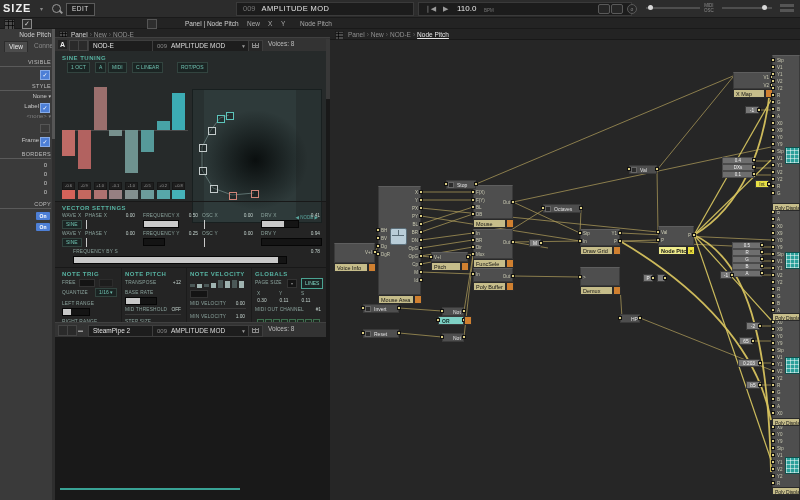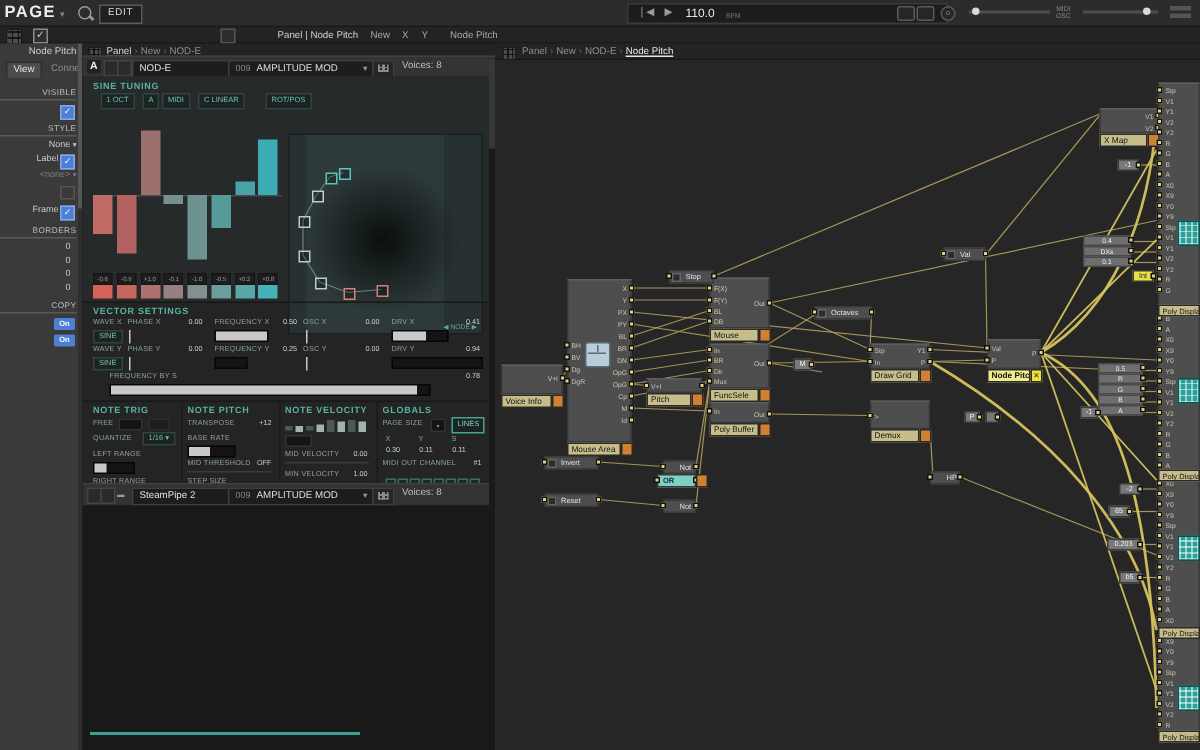--- a/index.html
+++ b/index.html
@@ -128,24 +128,27 @@
                       repeating-linear-gradient(90deg,rgba(255,255,255,.5) 0 1px,transparent 1px 4px);}
   .striplabel{position:absolute;height:8px;background:#c6bd8a;color:#141414;font-size:5px;line-height:8px;padding-left:2px;
               border:1px solid #2a2a2a;box-sizing:border-box;overflow:hidden;white-space:nowrap;}
 </style>
 </head>
 <body>
 
 <div id="app">
 
   <div id="topbar">
-    <div class="logo">PAGE</div>
+    <div class="logo">SIZE</div>
     <div class="logocaret">▾</div>
     <div class="magicon"></div>
     <div class="editbtn">EDIT</div>
+    <div class="docbox">
+      <span class="docnum">009</span><span class="doctitle">AMPLITUDE MOD</span>
+    </div>
     <div class="transport">
       <span class="tbtn" style="left:6px">❘◀</span>
       <span class="tbtn" style="left:24px">▶</span>
       <span class="tempo">110.0</span>
       <span class="bpm">BPM</span>
     </div>
     <div class="chipico" style="left:598px"></div>
     <div class="chipico" style="left:611px"></div>
     <div class="circico" style="left:627px">o</div>
     <div class="sldtrack" style="left:646px;width:54px">

